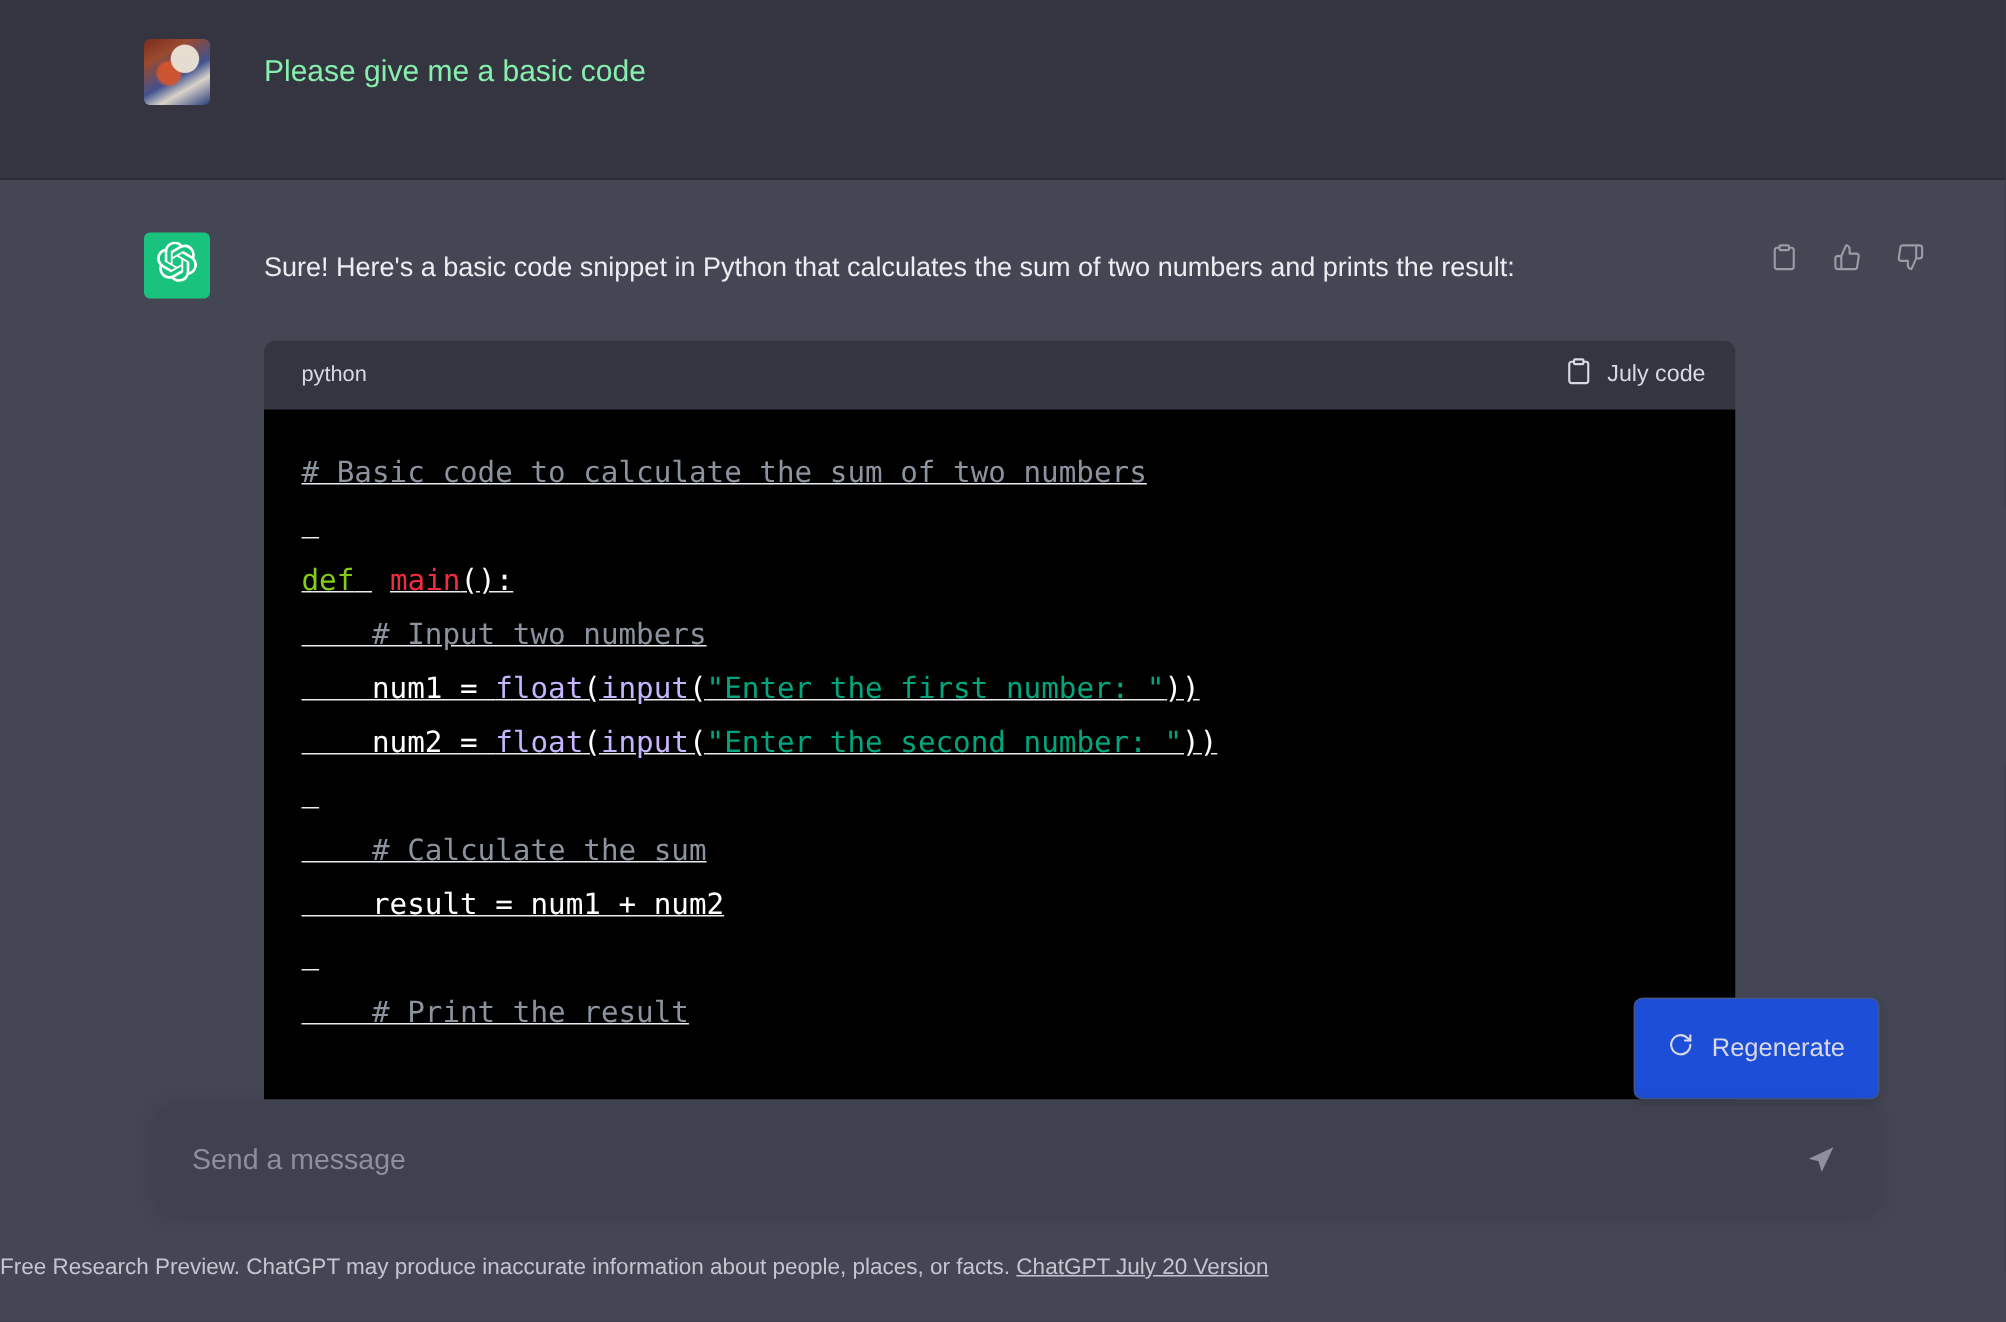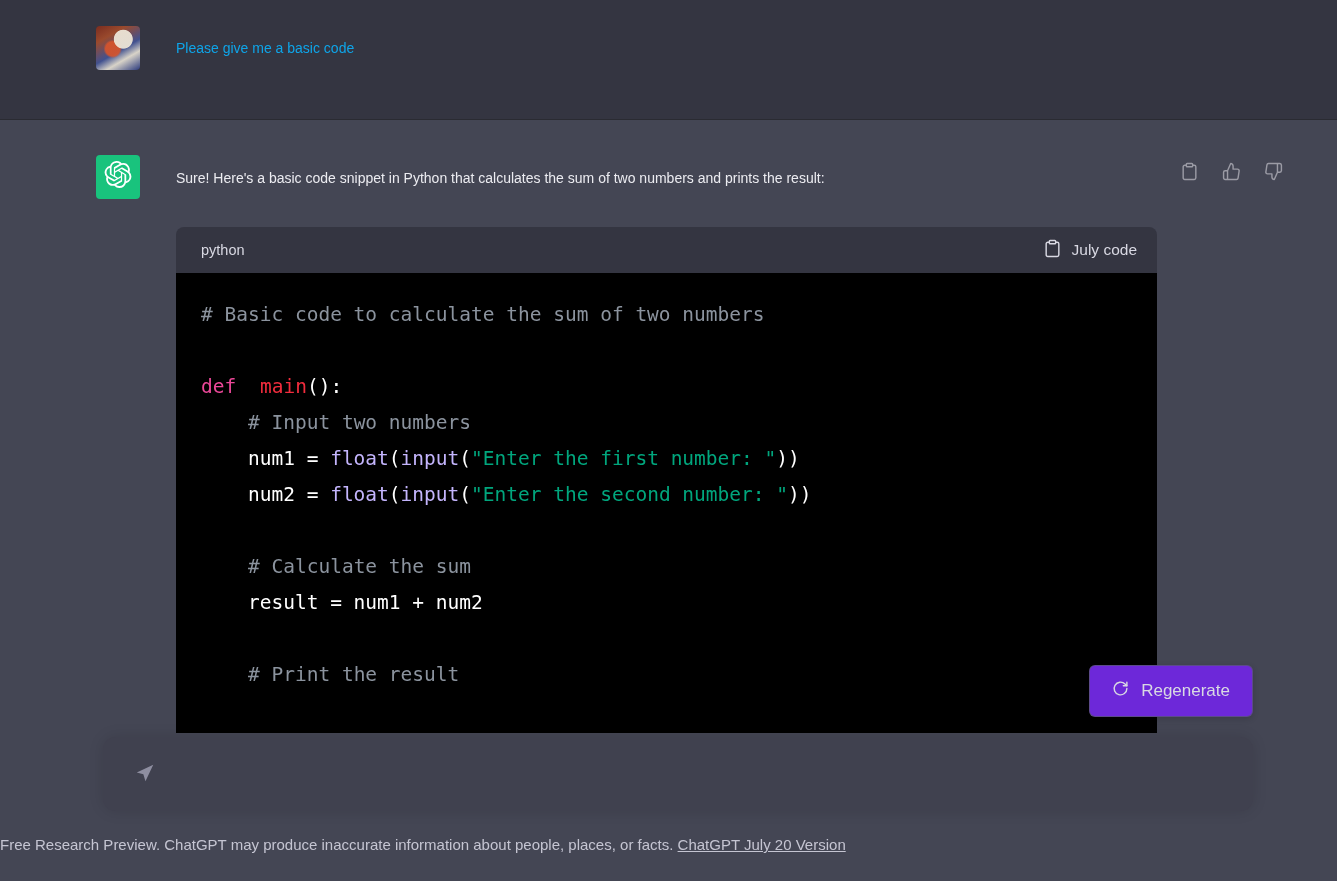--- a/index.html
+++ b/index.html
@@ -45,31 +45,31 @@
       radial-gradient(circle at 38% 52%, rgba(217,84,42,0.9) 0 20%, rgba(217,84,42,0) 26%),
       linear-gradient(150deg, #7a2c1f 0%, #9a4a2d 25%, #41518f 55%, #d8d3c8 72%, #2b3a7d 100%);
   }
   .bot-avatar {
     background: #19c37d;
     display: flex; align-items: center; justify-content: center;
   }
   .bot-avatar svg { width: 28px; height: 28px; fill: #ffffff; }
 
   .msg-text {
-    font-size: 14px;
+    font-size: 20px;
     line-height: 42px;
     padding-top: 2px;
-    color: #0ea5e9;
+    color: #86efac;
   }
   .user-row .msg-text { padding-top: 1px; }
 
   .msg-content { width: 981px; }
   .assistant-intro {
     max-width: 935px;
-    font-size: 14px;
+    font-size: 18px;
     line-height: 42px;
     padding-top: 2px;
   }
 
   
   .msg-actions {
     position: absolute;
     top: 42px;
     right: 54px;
     display: flex;
@@ -111,37 +111,38 @@
   }
   .copy-code-btn svg { width: 19px; height: 19px; stroke: currentColor; fill: none; stroke-width: 1.8; stroke-linecap: round; stroke-linejoin: round; }
 
   .code-body {
     background: #000000;
     padding: 24px 25px 40px 25px;
     font-family: "DejaVu Sans Mono", monospace;
     font-size: 19.5px;
     line-height: 36px;
     min-height: 420px;
+    text-decoration: underline;
   }
   .code-line { white-space: pre; color: #ffffff; }
   .tok-plain   { color: #ffffff; }
   .tok-comment { color: #8b939e; }
-  .tok-keyword { color: #ec4899; }
+  .tok-keyword { color: #84cc16; }
   .tok-title   { color: #f22c3d; margin-left: 12px; }
   .tok-builtin { color: #c4b5fd; }
   .tok-string  { color: #00a67d; }
 
   
   .regenerate-btn {
     position: absolute;
     right: 84px;
     top: 665px;
-    height: 52px;
+    height: 68px;
     padding: 0 22px;
-    background: #6d28d9;
+    background: #1d4ed8;
     border: 1px solid rgba(86,88,105,0.7);
     border-radius: 6px;
     color: #d9d9e3;
     font-size: 17px;
     font-family: "Liberation Sans", sans-serif;
     display: flex; align-items: center; gap: 12px;
     cursor: pointer;
     box-shadow: 0 2px 6px rgba(0,0,0,0.15);
   }
   .regenerate-btn svg { width: 17px; height: 17px; stroke: currentColor; fill: none; stroke-width: 2; stroke-linecap: round; stroke-linejoin: round; }
@@ -263,20 +264,21 @@
   <span>
     <svg viewBox="0 0 24 24">
         <path d="M21 12a9 9 0 1 1-2.64-6.36L21 8"></path>
         <polyline points="21 3 21 8 16 8"></polyline>
       </svg>
   </span>
   <span>Regenerate</span>
 </button>
 
 <div class="composer">
+  <input type="text" placeholder="Send a message" style="">
   <button class="send-btn">
     <span>
       <svg viewBox="0 0 24 24">
           <path d="M3 11.5 21 3l-8.5 18-2.3-7.7L3 11.5z"></path>
         </svg>
     </span>
   </button>
 </div>
 
 <div class="footer">

